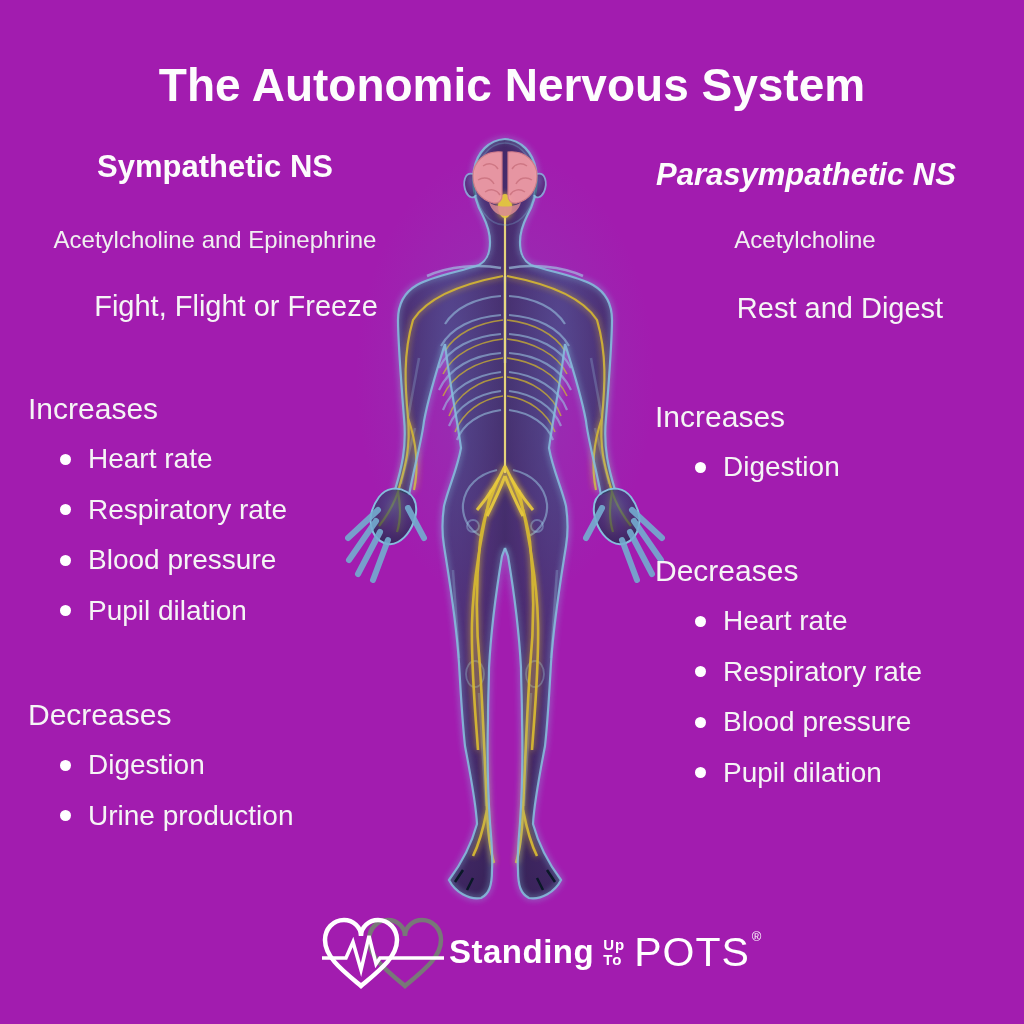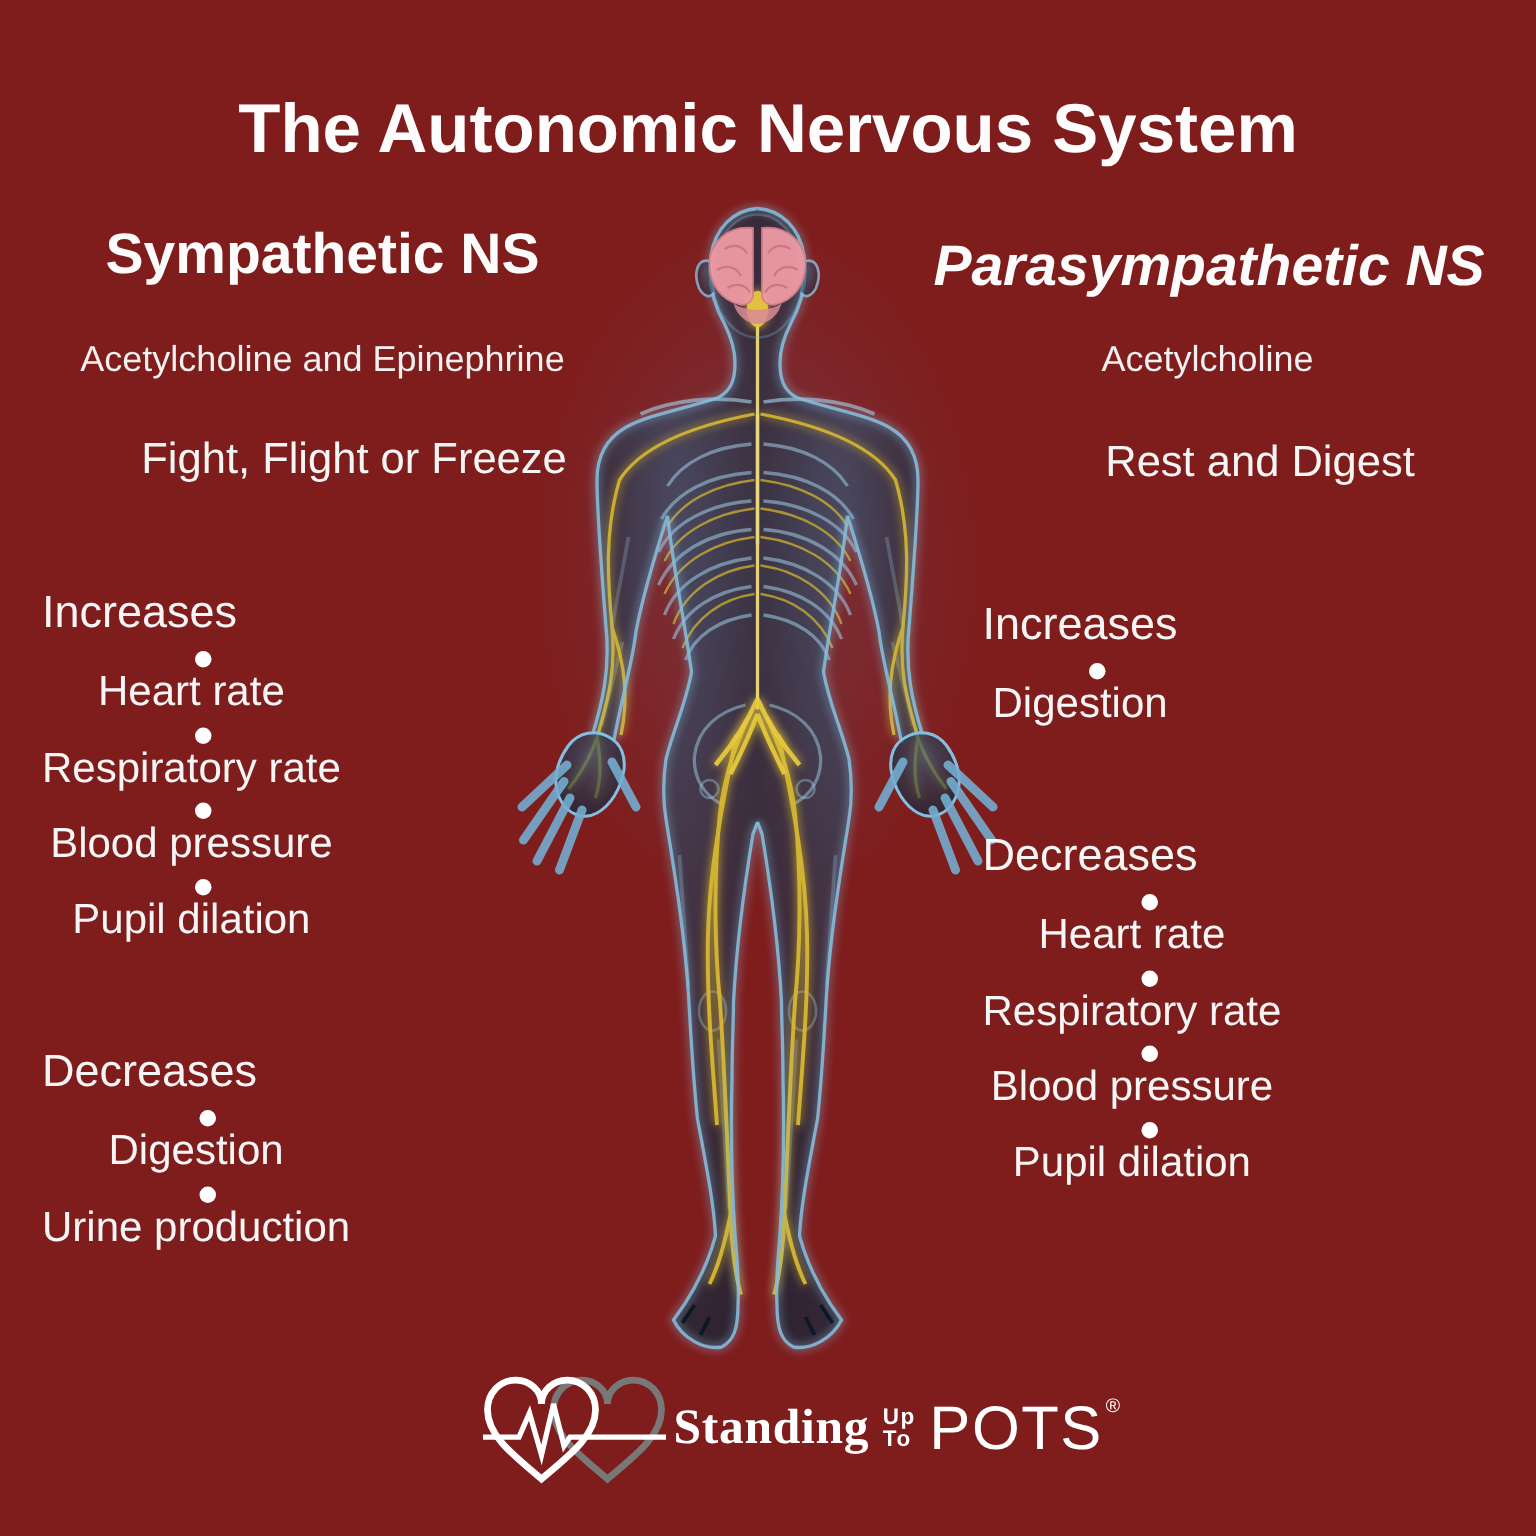--- a/index.html
+++ b/index.html
@@ -1,56 +1,56 @@
 <!DOCTYPE html>
 <html><head>
 <meta charset="utf-8">
 <style>
   * { margin:0; padding:0; box-sizing:border-box; }
   html,body { background:#000; }
   body {
     width:1024px; height:1024px; overflow:hidden;
     font-family:"Liberation Sans", sans-serif; color:#fff;
   }
-  .canvas { position:relative; width:1024px; height:1024px; background:#7f1d1d; }
+  .canvas { position:relative; width:1024px; height:1024px; background:#a21caf; }
 
   .title {
     position:absolute; top:58px; left:0; width:1024px; text-align:center;
     font-size:46px; font-weight:700; letter-spacing:0px; color:#fdfdfd;
   }
 
   .body-art { position:absolute; left:325px; top:118px; width:360px; height:800px; }
 
-  .colhead { position:absolute; text-align:center; font-size:38px; font-weight:700; color:#fcfcfc; }
+  .colhead { position:absolute; text-align:center; font-size:31px; font-weight:700; color:#fcfcfc; }
   .sym-head  { left:15px;  top:149px; width:400px; }
   .para-head { left:600px; top:157px; width:412px;font-style:italic; }
 
   .neuro { position:absolute; text-align:center; font-size:24px; color:#f0f0f0; }
   .sym-neuro  { left:10px;  top:226px; width:410px; }
   .para-neuro { left:600px; top:226px; width:410px; }
 
   .slogan { position:absolute; text-align:center; font-size:29px; color:#f5f5f5; }
   .sym-slogan  { left:36px;  top:290px; width:400px; }
   .para-slogan { left:640px; top:292px; width:400px; }
 
   .list { position:absolute; font-size:28px; color:#f5f5f5; }
   .list-label { font-size:30px; margin-bottom:8px; }
   .sym-inc  { left:28px;  top:392px; }
   .sym-dec  { left:28px;  top:698px; }
   .para-inc { left:655px; top:400px; }
   .para-dec { left:655px; top:554px; }
-  .li { display:flex; align-items:center; height:50.5px;flex-direction:column; }
+  .li { display:flex; align-items:center; height:50.5px; }
   .dot { width:11px; height:11px; border-radius:50%; background:#fff; margin-right:17px; flex:none; }
   .sym-inc .dot, .sym-dec .dot { margin-left:32px; }
   .para-inc .dot, .para-dec .dot { margin-left:40px; }
 
   .logo { position:absolute; left:320px; top:910px; display:flex; align-items:center; }
   .logo-hearts { width:126px; height:84px; }
   .logo-text { display:flex; align-items:center; margin-left:3px; }
-  .lw-standing { font-size:33px; font-weight:700; letter-spacing:.5px;font-family:Liberation Serif, serif; }
+  .lw-standing { font-size:33px; font-weight:700; letter-spacing:.5px; }
   .upto { display:flex; flex-direction:column; margin:0 9px; font-size:15px;
           font-weight:700; line-height:15px; letter-spacing:1px; text-align:left; }
   .lw-pots { font-size:41px; font-weight:400; letter-spacing:1px; }
   .reg { font-size:13px; align-self:flex-start; margin-top:0px; margin-left:2px; }
 </style>
 </head>
 <body>
 
 <div class="canvas">
 

